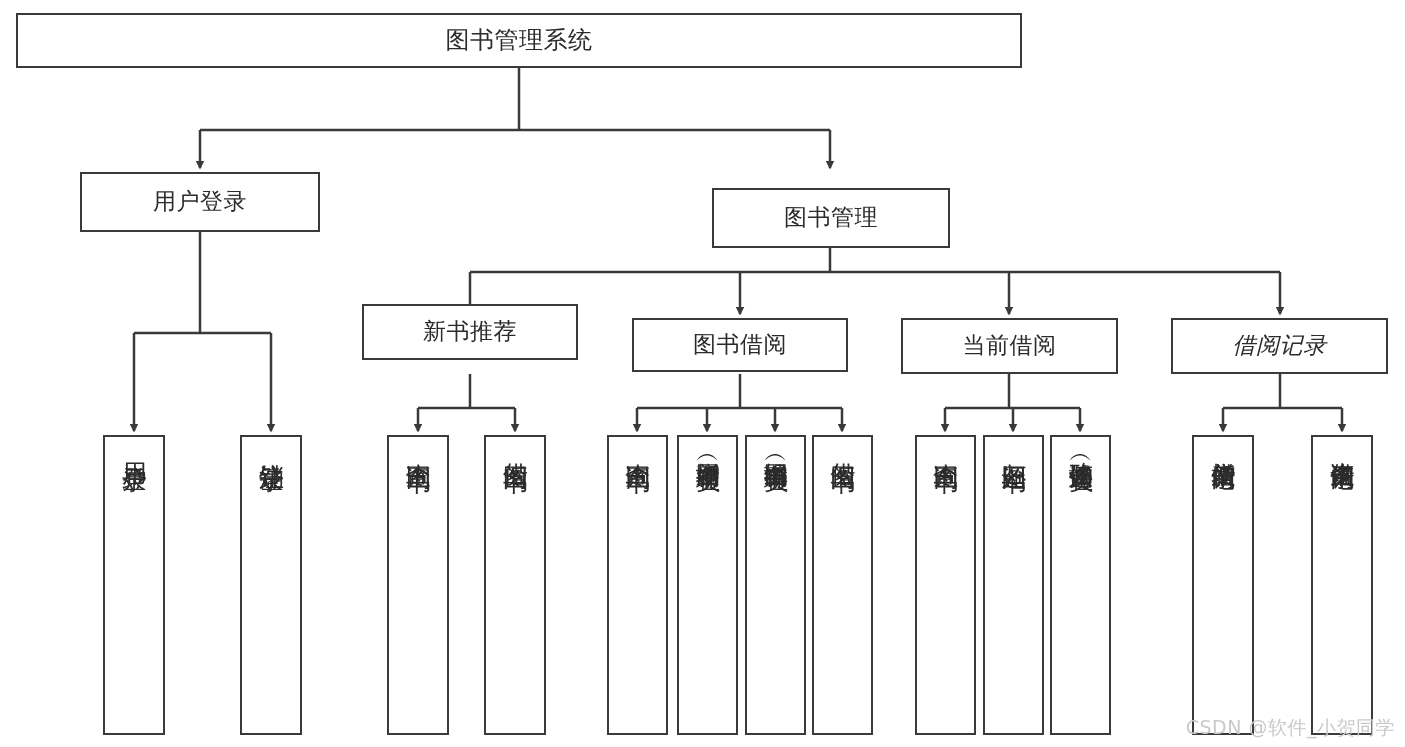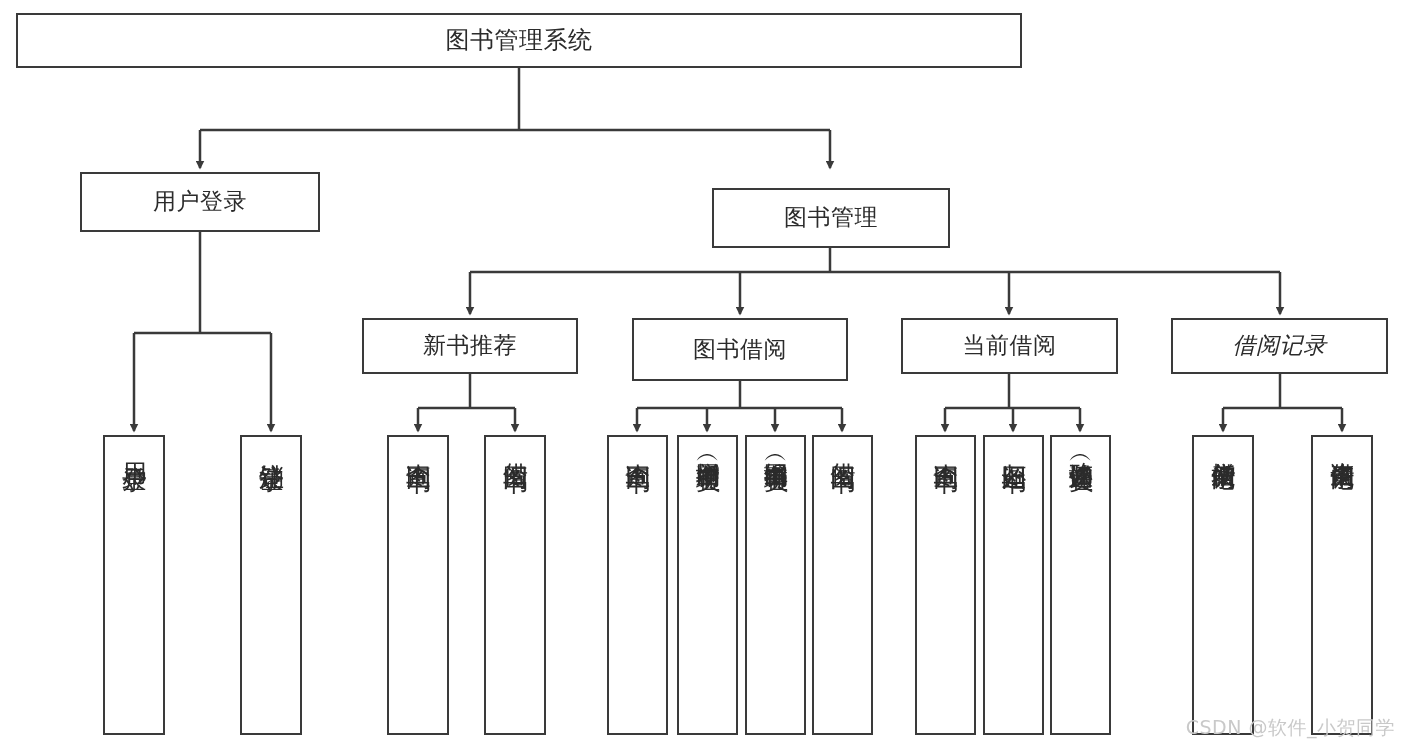--- a/index.html
+++ b/index.html
@@ -131,24 +131,24 @@
     <span>图书管理系统</span>
   </div>
 
   <div class="node horiz" style="left:80px; top:172px; width:240px; height:60px;">
     <span>用户登录</span>
   </div>
   <div class="node horiz" style="left:712px; top:172px; width:238px; height:60px;margin-top:16px;">
     <span>图书管理</span>
   </div>
 
-  <div class="node horiz" style="left:362px; top:318px; width:216px; height:56px;">
+  <div class="node horiz" style="left:362px; top:304px; width:216px; height:56px;">
     <span>新书推荐</span>
   </div>
-  <div class="node horiz" style="left:632px; top:318px; width:216px; height:63px;">
+  <div class="node horiz" style="left:632px; top:318px; width:216px; height:54px;">
     <span>图书借阅</span>
   </div>
   <div class="node horiz" style="left:901px; top:318px; width:217px; height:56px;">
     <span>当前借阅</span>
   </div>
   <div class="node horiz" style="left:1171px; top:318px; width:217px; height:56px;font-style:italic;">
     <span>借阅记录</span>
   </div>
 
   <div class="node leaf" style="left:103px; top:435px; width:62px; height:300px;">

